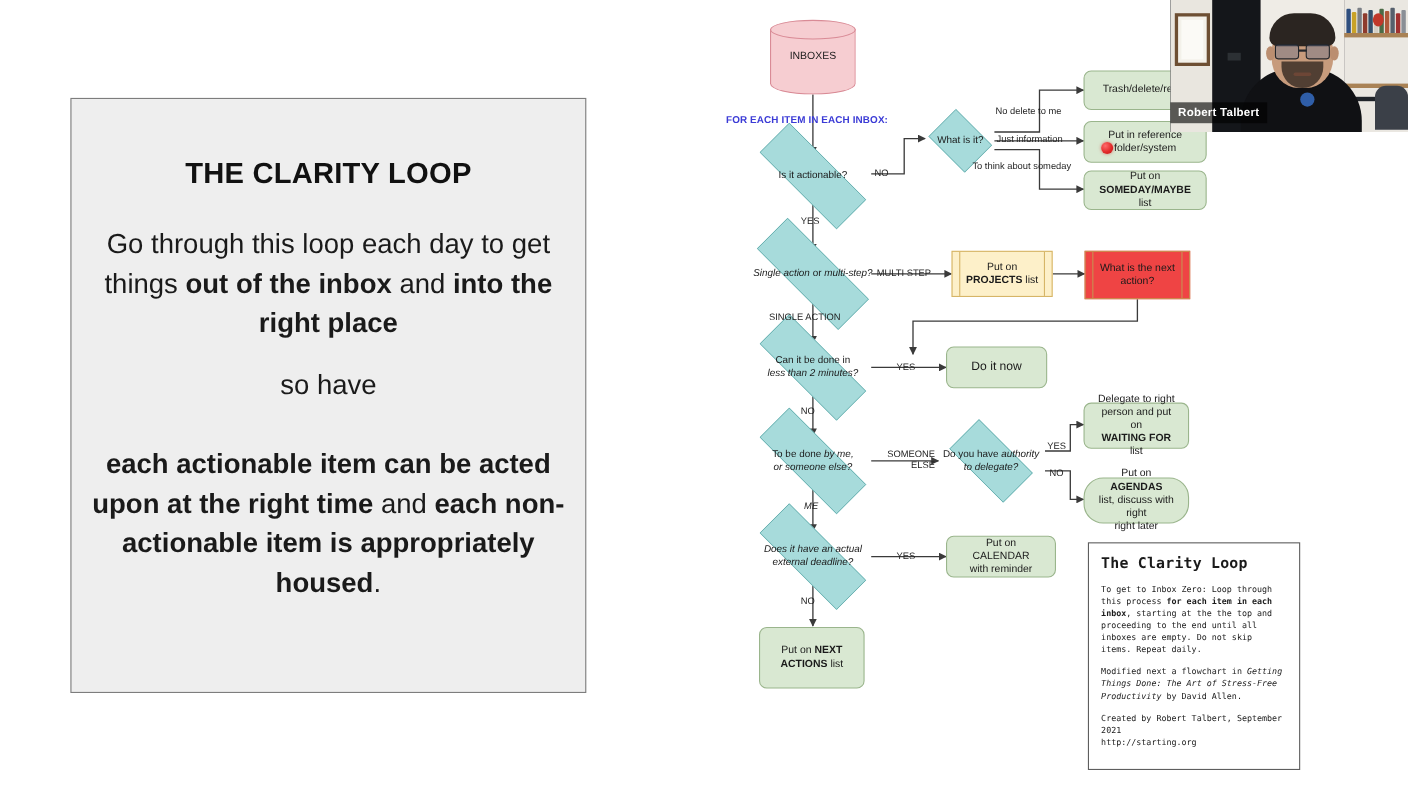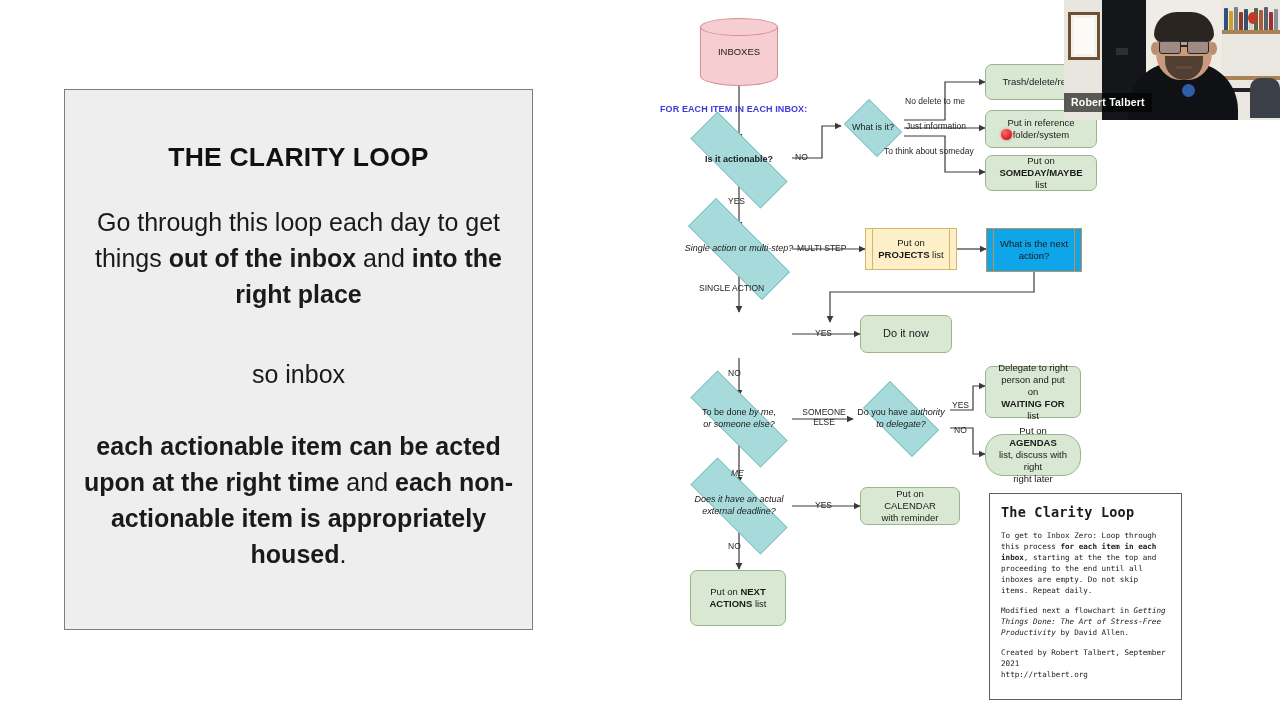--- a/index.html
+++ b/index.html
@@ -50,21 +50,21 @@
   }
   .slide-para {
     width: 440px;
     text-align: center;
     font-size: 25px;
     line-height: 1.44;
     color: #1a1a1a;
     margin: 0;
   }
   .slide-para b { font-weight: bold; }
-  #slide-para-1 { margin-bottom: 44px; }
+  #slide-para-1 { margin-bottom: 20px; }
   #slide-para-2 { margin-bottom: 36px; }
   #slide-para-3 { font-weight: bold; }
   #slide-para-3 .lite { font-weight: normal; }
 
   
   #flowchart {
     position: absolute;
     left: 655px;
     top: 0px;
     width: 625px;
@@ -82,21 +82,21 @@
     font-size: 9.5px;
     line-height: 1.25;
     color: #1a1a1a;
   }
   .node.green {
     background: #d9e8d2;
     border: 1px solid #9ab58c;
     border-radius: 7px;
   }
   .node.orange {
-    background: #0ea5e9;
+    background: #ef4444;
     border: 1px solid #c98f52;
   }
   .node.yellow {
     background: #fdf0c9;
     border: 1px solid #d6b567;
   }
   .node .inner { padding: 0 9px; }
   .node b { font-weight: bold; }
   
   .node.proc::before,
@@ -283,21 +283,21 @@
 </head>
 <body>
 
 <div id="stage">
 
   <div id="slide-panel">
     <h1 id="slide-title">THE CLARITY LOOP</h1>
 
     <p class="slide-para" id="slide-para-1"><span>Go through this loop each day to get things </span><b>out of the inbox</b><span> and </span><b>into the right place</b></p>
 
-    <p class="slide-para" id="slide-para-2">so inbox</p>
+    <p class="slide-para" id="slide-para-2">so have</p>
 
     <p class="slide-para" id="slide-para-3"><span>each actionable item can be acted upon at the right time</span><span class="lite"> and </span><span>each non-actionable item is appropriately housed</span><span class="lite">.</span></p>
   </div>
 
   <div id="flowchart">
 
     <svg id="flow-svg" width="625" height="720">
       <defs>
         <marker id="arrow" viewBox="0 0 10 10" refX="9" refY="5" markerWidth="6" markerHeight="6" orient="auto-start-reverse">
           <path d="M 0 0 L 10 5 L 0 10 z" fill="#3a3a3a"></path>
@@ -344,21 +344,21 @@
     </svg>
 
     <div id="loop-banner">FOR EACH ITEM IN EACH INBOX:</div>
 
     <div id="node-inboxes">
       <div class="cyl-body"></div>
       <div class="cyl-top"></div>
       <div class="cyl-label">INBOXES</div>
     </div>
 
-    <div class="diamond" style="left:14px; top:133px; width:140px; height:54px;font-weight:bold;">
+    <div class="diamond" style="left:14px; top:133px; width:140px; height:54px;">
       <div class="shape"></div>
       <div class="dlabel">Is it actionable?</div>
     </div>
 
     <div class="diamond" style="left:185px; top:103px; width:66px; height:50px;">
       <div class="shape"></div>
       <div class="dlabel">What is it?</div>
     </div>
 
     <div class="node green" style="left:330px; top:64px; width:120px; height:36px;">
@@ -379,36 +379,40 @@
     </div>
 
     <div class="node yellow proc" style="left:210px; top:228px; width:92px; height:42px;">
       <span class="inner"><span>Put on</span><br><b>PROJECTS</b><span> list</span></span>
     </div>
 
     <div class="node orange proc" style="left:331px; top:228px; width:96px; height:44px;">
       <span class="inner"><span>What is the next</span><br><span>action?</span></span>
     </div>
 
+    <div class="diamond" style="left:14px; top:307px; width:140px; height:54px;">
+      <div class="shape"></div>
+      <div class="dlabel"><span>Can it be done in</span><br><i>less than 2 minutes?</i></div>
+    </div>
 
     <div class="node green" style="left:205px; top:315px; width:92px; height:38px; font-size:11px;">
       <span class="inner">Do it now</span>
     </div>
 
     <div class="diamond" style="left:197px; top:392px; width:98px; height:54px;">
       <div class="shape"></div>
       <div class="dlabel"><span>Do you have </span><i>authority</i><br><i>to delegate?</i></div>
     </div>
 
     <div class="diamond" style="left:14px; top:392px; width:140px; height:54px;">
       <div class="shape"></div>
       <div class="dlabel"><span>To be done </span><i>by me,</i><br><i>or someone else?</i></div>
     </div>
 
-    <div class="node green" style="left:330px; top:366px; width:96px; height:52px;">
+    <div class="node green" style="left:330px; top:366px; width:96px; height:42px;">
       <span class="inner"><span>Delegate to right</span><br><span>person and put on</span><br><b>WAITING FOR</b><span> list</span></span>
     </div>
 
     <div class="node green" style="left:330px; top:434px; width:96px; height:42px;border-radius:18px;">
       <span class="inner"><span>Put on </span><b>AGENDAS</b><br><span>list, discuss with right</span><br><span>right later</span></span>
     </div>
 
     <div class="diamond" style="left:14px; top:479px; width:140px; height:54px;">
       <div class="shape"></div>
       <div class="dlabel"><i>Does it have an actual</i><br><i>external deadline?</i></div>
@@ -424,34 +428,34 @@
 
     <div class="edge-label" style="left:140px; top:152px;">NO</div>
     <div class="edge-label" style="left:73px; top:196px;">YES</div>
     <div class="edge-label" style="left:250px; top:96px;">No delete to me</div>
     <div class="edge-label" style="left:251px; top:121px;">Just information</div>
     <div class="edge-label" style="left:229px; top:146px;">To think about someday</div>
     <div class="edge-label" style="left:142px; top:243px;">MULTI STEP</div>
     <div class="edge-label" style="left:44px; top:283px;">SINGLE ACTION</div>
     <div class="edge-label" style="left:160px; top:328px;">YES</div>
     <div class="edge-label" style="left:73px; top:368px;">NO</div>
-    <div class="edge-label center" style="left:143px; top:407px; width:52px;"><span>SOMEONE</span><br><span>ELSE</span></div>
-    <div class="edge-label" style="left:76px; top:468px;font-style:italic;">ME</div>
+    <div class="edge-label center" style="left:143px; top:407px; width:52px;text-align:right;"><span>SOMEONE</span><br><span>ELSE</span></div>
+    <div class="edge-label" style="left:76px; top:455px;font-style:italic;">ME</div>
     <div class="edge-label" style="left:297px; top:400px;">YES</div>
     <div class="edge-label" style="left:299px; top:425px;">NO</div>
     <div class="edge-label" style="left:160px; top:500px;">YES</div>
     <div class="edge-label" style="left:73px; top:541px;">NO</div>
 
     <div id="laser-dot"></div>
 
     <div id="legend-card">
       <div id="legend-title">The Clarity Loop</div>
       <p><span>To get to Inbox Zero: Loop through this process </span><b>for each item in each inbox</b><span>, starting at the the top and proceeding to the end until all inboxes are empty. Do not skip items. Repeat daily.</span></p>
       <p><span>Modified next a flowchart in </span><i>Getting Things Done: The Art of Stress-Free Productivity</i><span> by David Allen.</span></p>
-      <p><span>Created by Robert Talbert, September 2021</span><br><span>http://rtalbert.org</span></p>
+      <p><span>Created by Robert Talbert, September 2021</span><br><span>http://starting.org</span></p>
     </div>
   </div>
 
   <div id="webcam">
     <div class="wc-scene">
       <div class="wc-wall-left"></div>
       <div class="wc-frame">
           <div class="wc-frame-in"></div>
         </div>
       <div class="wc-cabinet"></div>

